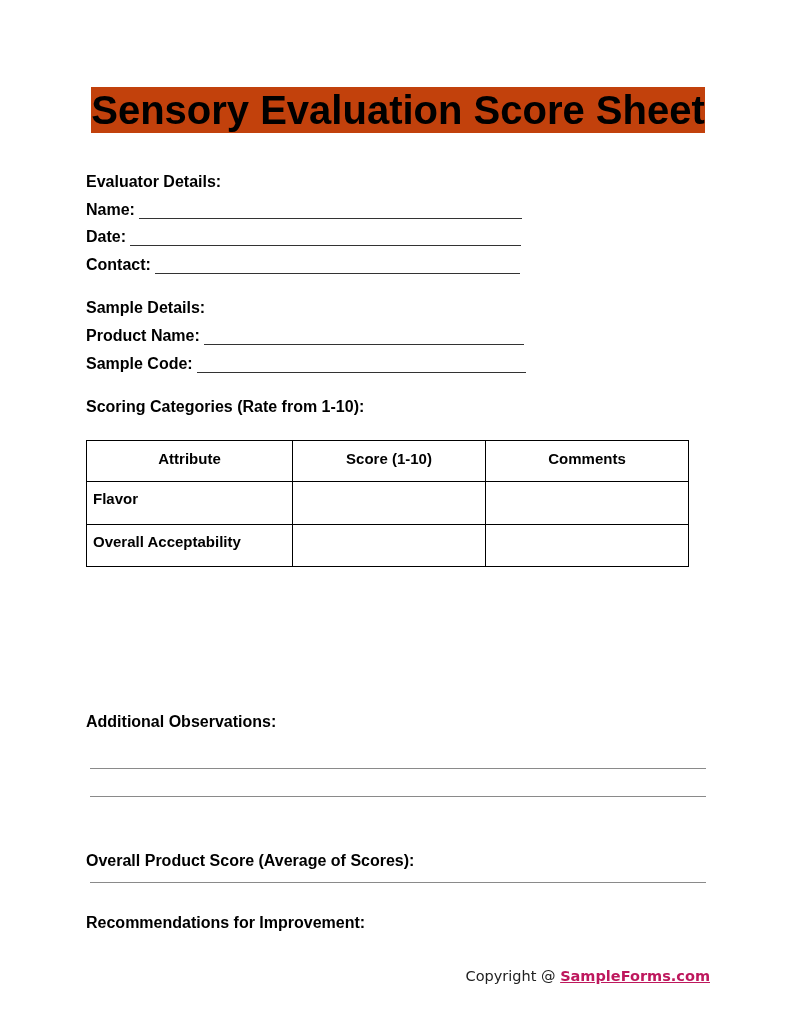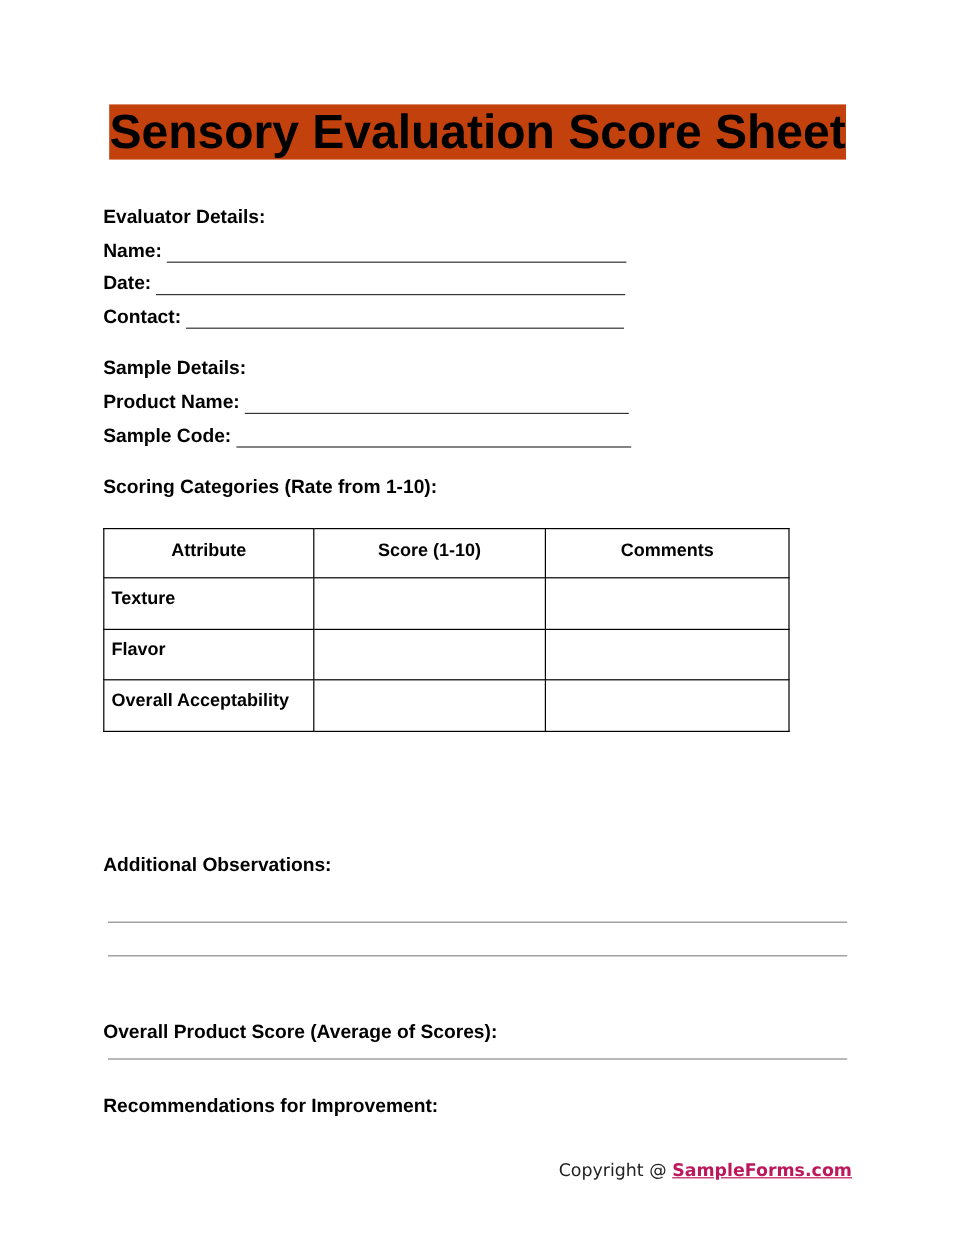--- a/index.html
+++ b/index.html
@@ -130,31 +130,26 @@
 <div class="field" style="top:355px;">
   <span>Sample Code:</span>
   <span class="blank" style="width:329px;"></span>
 </div>
 
 <div class="line-text" style="top:398px;">Scoring Categories (Rate from 1-10):</div>
 
 <table class="scores">
   <thead>
     <tr>
-      <th style="width:175px;">Attribute</th>
+      <th style="width:206px;">Attribute</th>
       <th style="width:193px;">Score (1-10)</th>
       <th style="width:203px;">Comments</th>
     </tr>
   </thead>
   <tbody>
-    <tr>
-      <td>Texture</td>
-      <td></td>
-      <td></td>
-    </tr>
     <tr>
       <td>Flavor</td>
       <td></td>
       <td></td>
     </tr>
     <tr>
       <td>Overall Acceptability</td>
       <td></td>
       <td></td>
     </tr>

